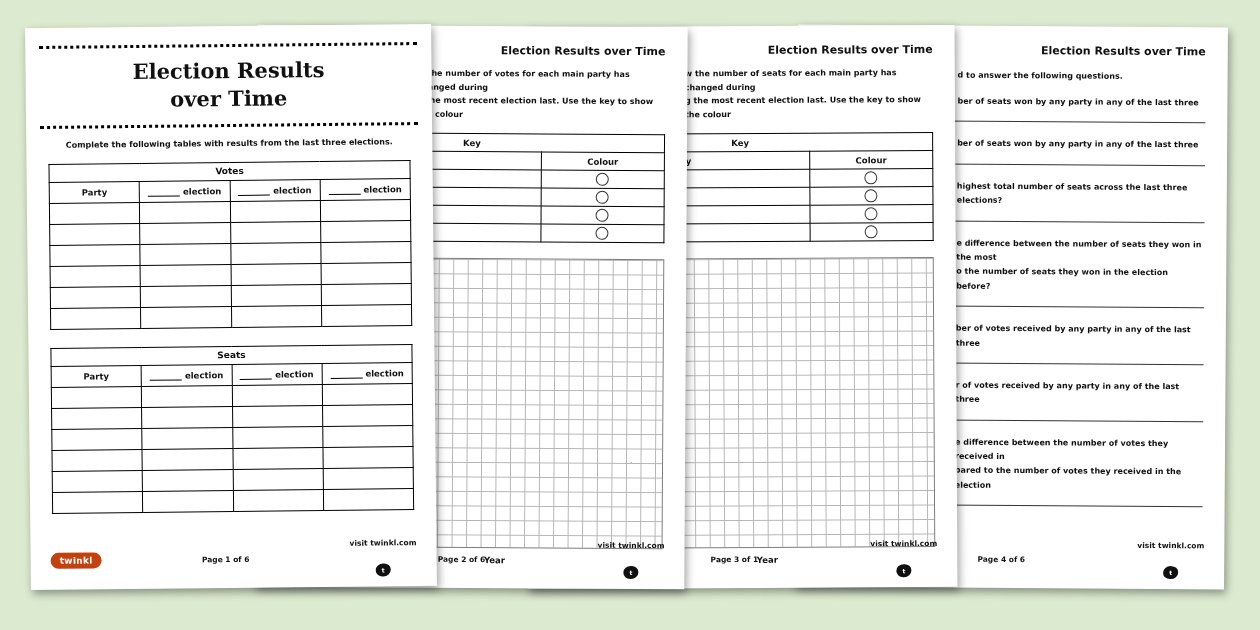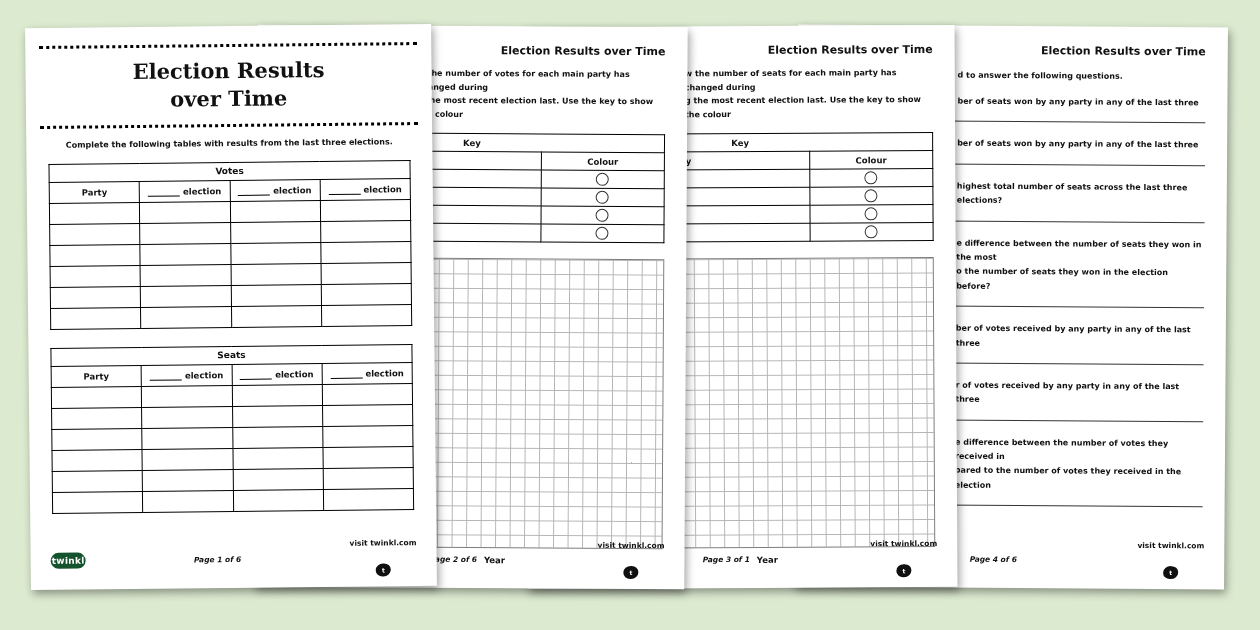--- a/index.html
+++ b/index.html
@@ -46,23 +46,23 @@
   .yearlab{text-align:center;font-size:8.5px;font-weight:700;margin-top:7px;padding-left:50px;}
 
   
   .intro{font-size:8px;font-weight:700;margin:14px 22px 0 160px;}
   .qtext{font-size:8px;font-weight:700;line-height:1.8;margin:15px 22px 0 160px;}
   .ansline{border-bottom:1px solid #333;height:12px;margin:0 22px;}
 
   
   .foot{position:absolute;left:20px;right:20px;bottom:10px;display:flex;
         align-items:center;justify-content:space-between;}
-  .brand{background:#14532d;color:#fff;border-radius:11px;padding:3px 1px;
+  .brand{background:#c2410c;color:#fff;border-radius:11px;padding:3px 9px;
          font-size:9px;font-weight:700;letter-spacing:0.3px;}
-  .pagenum{font-size:7.5px;font-weight:700;font-style:italic;}
+  .pagenum{font-size:7.5px;font-weight:700;}
   .visit{font-size:7.5px;font-weight:700;}
   .rgroup{display:flex;align-items:center;gap:16px;flex-direction:column;}
   .doodle{width:15px;height:13px;background:#101010;border-radius:50% 45% 50% 45%;
           color:#fff;font-size:6px;font-weight:700;display:flex;align-items:center;
           justify-content:center;}
 </style>
 </head>
 <body>
 
 <div class="stage">

